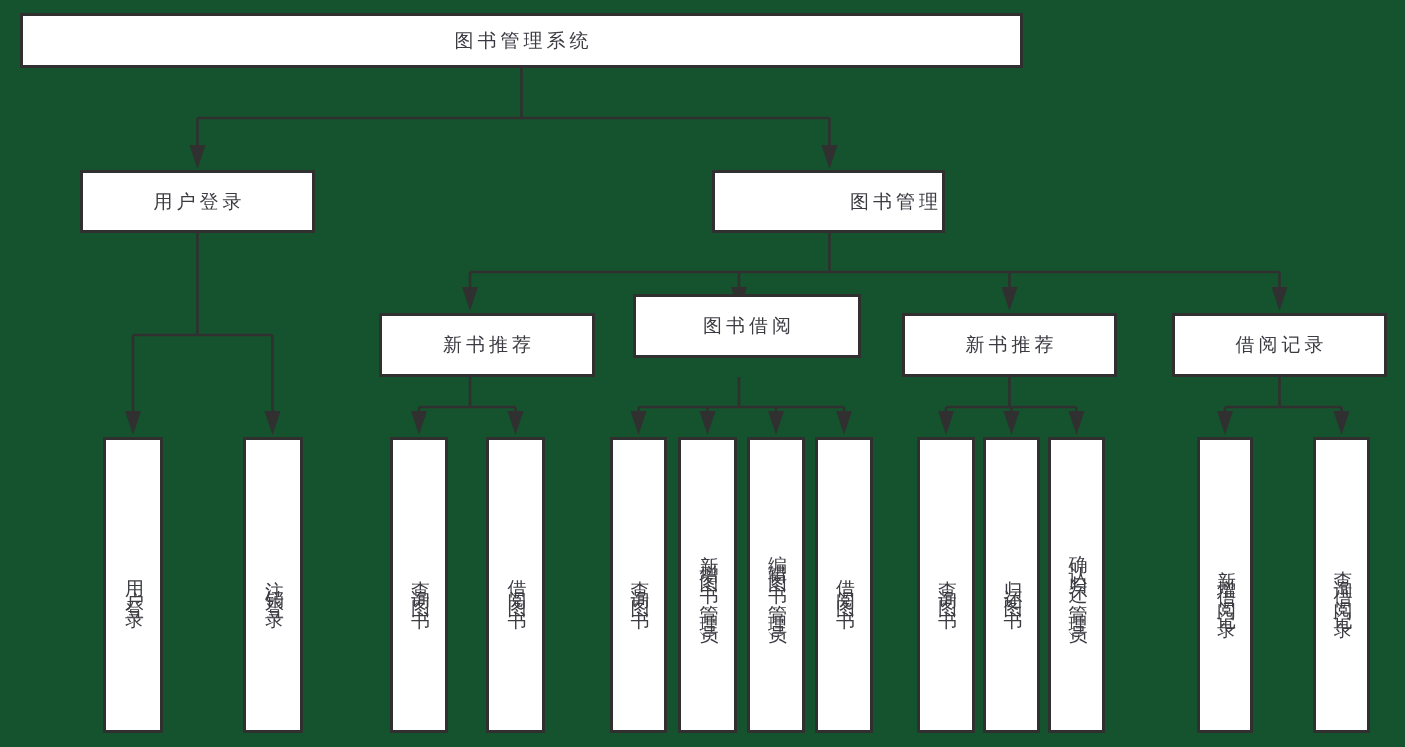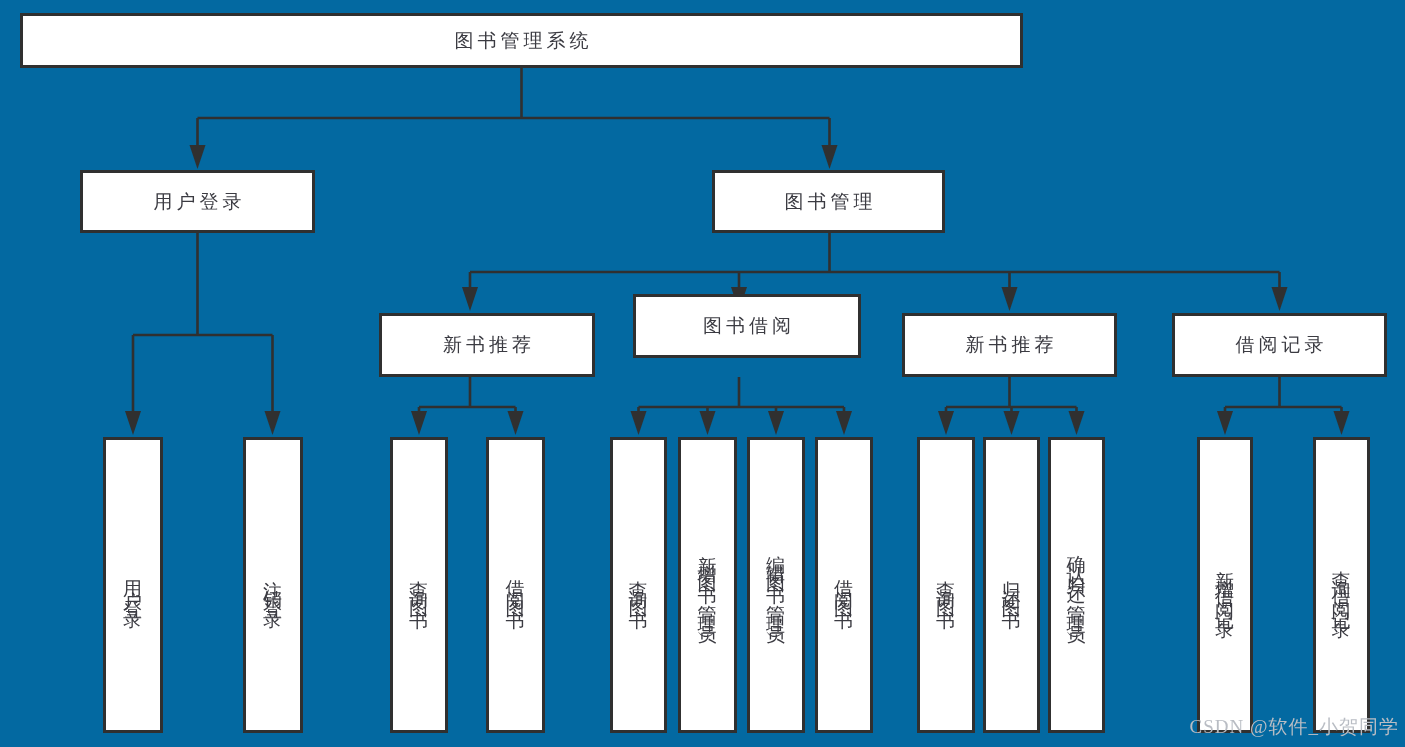--- a/index.html
+++ b/index.html
@@ -1,22 +1,22 @@
 <!DOCTYPE html>
 <html><head>
 <meta charset="utf-8">
 <style>
   html, body { margin: 0; padding: 0; background: #ffffff; }
   .stage {
     position: relative;
     width: 1405px;
     height: 747px;
-    background: #0369a1;
+    background: #14532d;
     overflow: hidden;
-    font-family: Liberation Serif, serif;
+    font-family: Liberation Mono, monospace;
   }
   .connectors {
     position: absolute;
     left: 0; top: 0;
     width: 1405px; height: 747px;
     z-index: 0;
   }
   .node {
     position: absolute;
     box-sizing: border-box;
@@ -129,21 +129,21 @@
     </g>
   </svg>
 
   <div class="node" style="left:20px; top:13px; width:1003px; height:55px;">
     <span class="hlabel">图书管理系统</span>
   </div>
 
   <div class="node" style="left:80px; top:170px; width:235px; height:63px;">
     <span class="hlabel">用户登录</span>
   </div>
-  <div class="node" style="left:712px; top:170px; width:233px; height:63px;">
+  <div class="node" style="left:712px; top:170px; width:233px; height:63px;justify-content:flex-end;">
     <span class="hlabel">图书管理</span>
   </div>
 
   <div class="node" style="left:379px; top:313px; width:216px; height:64px;">
     <span class="hlabel">新书推荐</span>
   </div>
   <div class="node" style="left:633px; top:294px; width:228px; height:64px;">
     <span class="hlabel">图书借阅</span>
   </div>
   <div class="node" style="left:902px; top:313px; width:215px; height:64px;">
@@ -190,15 +190,14 @@
     <span class="vlabel">确认归还（管理员）</span>
   </div>
 
   <div class="leaf" style="left:1197px; width:56px;">
     <span class="vlabel">新增借阅记录</span>
   </div>
   <div class="leaf" style="left:1313px; width:57px;">
     <span class="vlabel">查询借阅记录</span>
   </div>
 
-  <div class="watermark">CSDN @软件_小贺同学</div>
 
 </div>
 
 </body></html>

